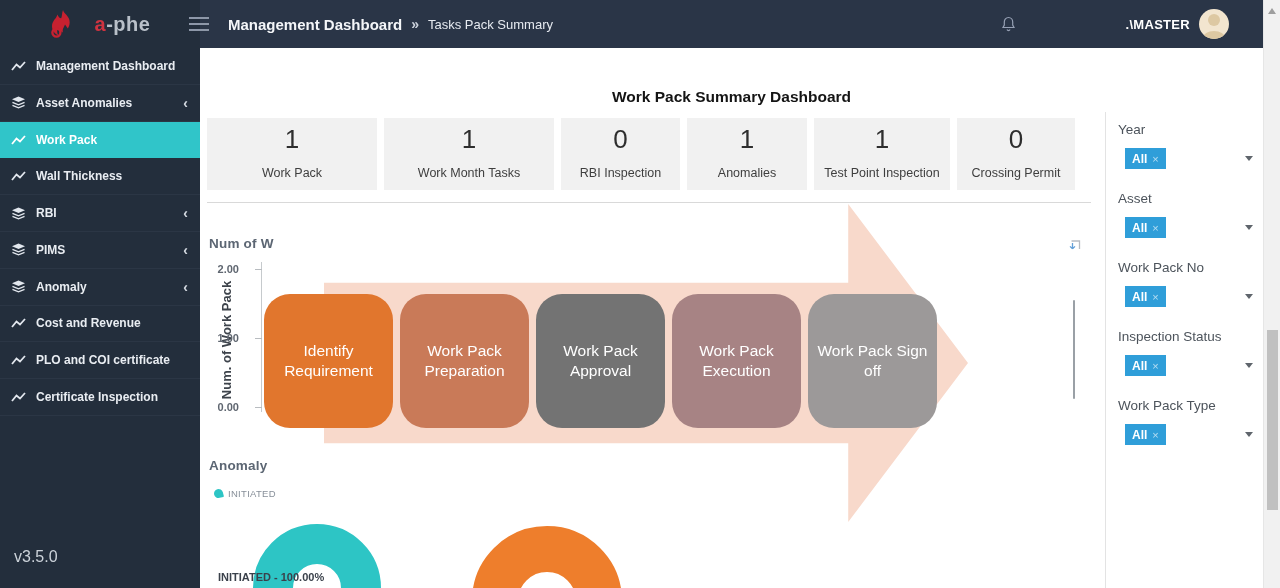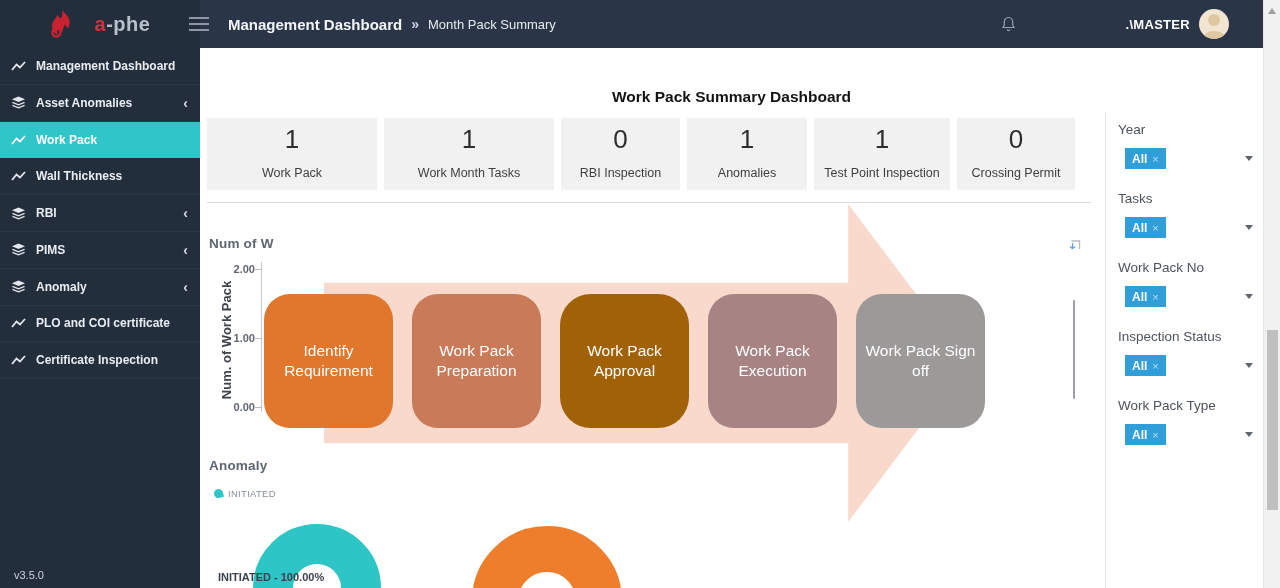--- a/index.html
+++ b/index.html
@@ -28,21 +28,21 @@
   .logo-text { font-size:20px; font-weight:bold; letter-spacing:.5px; }
   .logo-a { color:#cf3340; }
   .logo-rest { color:#b9c0c9; }
   .side-menu { }
   .side-item { height:36.8px; display:flex; align-items:center; padding:0 12px 0 11px; border-bottom:1px solid #2b3645; cursor:pointer; }
   .s-icon { width:17px; margin-right:8px; display:flex; align-items:center; }
   .s-label { flex:1; color:#e9edf2; font-size:12px; font-weight:bold; white-space:nowrap; overflow:hidden; }
   .s-chev { color:#d4dae1; font-size:14px; font-weight:bold; line-height:1; }
   .side-item.active { border-bottom:none; }
   .side-item.active .s-label { color:#ffffff; }
-  .version { position:absolute; left:14px; bottom:7px; color:#ccd3da; font-size:11px; }
+  .version { position:absolute; left:14px; bottom:22px; color:#ccd3da; font-size:16px; }
 
   
   .main-title { position:absolute; left:200px; top:88px; width:1063px; text-align:center; font-size:15.5px; font-weight:bold; color:#141414; }
   .top-icons { position:absolute; left:1203px; top:56px; display:flex; align-items:center; gap:11px; }
   .dots { display:flex; gap:2.5px; cursor:pointer; padding:4px 0; }
   .dots i { width:3px; height:3px; border-radius:50%; background:#8d9299; }
 
   .kpi-row { position:absolute; left:207px; top:118px; display:flex; gap:7px; }
   .kpi { background:#f1f1f1; height:72px; display:flex; flex-direction:column; align-items:center; justify-content:space-between; padding:6px 2px 10px; cursor:pointer; }
   .kpi:nth-child(1){width:170px}.kpi:nth-child(2){width:170px}.kpi:nth-child(3){width:119px}
@@ -50,29 +50,29 @@
   .kpi-value { font-size:26px; color:#2e2e2e; }
   .kpi-label { font-size:12.5px; color:#3e3e3e; white-space:nowrap; }
   .kpi-divider { position:absolute; left:207px; top:202px; width:884px; height:1px; background:#d9d9d9; }
 
   .widget-title { position:absolute; font-size:13.5px; font-weight:bold; color:#5c6673; letter-spacing:.2px; }
   .flow-title { left:209px; top:236px; }
   .pin-btn { position:absolute; left:1068px; top:238px; cursor:pointer; }
 
   .y-axis-label { position:absolute; left:146px; top:333px; width:160px; height:14px; text-align:center;
                   transform:rotate(-90deg); font-size:13px; font-weight:bold; color:#3d434b; }
-  .y-tick { position:absolute; width:36px; left:219px; text-align:right; font-size:11px; font-weight:bold; color:#5f6670; }
+  .y-tick { position:absolute; width:36px; left:203px; text-align:right; font-size:11px; font-weight:bold; color:#5f6670; }
   .y-tick-0 { top:263px; } .y-tick-1 { top:332px; } .y-tick-2 { top:401px; }
   .axis-vline { position:absolute; left:261px; top:262px; width:1px; height:150px; background:#c6cacd; }
   .tick-dash { position:absolute; left:255px; width:7px; height:1px; background:#b8bcc0; }
   .tick-dash-0 { top:269px; } .tick-dash-1 { top:338px; } .tick-dash-2 { top:407px; }
 
   .flow-arrow { position:absolute; left:324px; top:204px; width:644px; height:318px;
     clip-path:polygon(0 24.8%, 81.4% 24.8%, 81.4% 0, 100% 50%, 81.4% 100%, 81.4% 75.2%, 0 75.2%); }
-  .stage-row { position:absolute; left:264px; top:294px; display:flex; gap:19px; }
+  .stage-row { position:absolute; left:264px; top:294px; display:flex; gap:7px; }
   .stage { width:129px; height:134px; border-radius:26px; display:flex; align-items:center; justify-content:center;
            text-align:center; color:#fff; font-size:15.5px; line-height:1.32; padding:0 9px; }
   .flow-scrollbar { position:absolute; left:1073px; top:300px; width:2px; height:99px; background:#9aa0a6; border-radius:2px; }
 
   .anomaly-title { left:209px; top:458px; }
   .legend-row { position:absolute; left:214px; top:488px; display:flex; align-items:center; gap:5px; }
   .legend-swatch { width:9px; height:9px; border-radius:6px 6px 1px 6px; transform:rotate(-15deg); }
   .legend-label { font-size:9.5px; color:#878f99; letter-spacing:.3px; max-width:52px; overflow:hidden; white-space:nowrap; }
   .donut { position:absolute; border-radius:50%; border-style:solid; background:transparent; cursor:pointer; }
   .donut-1 { left:253px; top:524px; width:128px; height:128px; border-width:40px; }
@@ -98,21 +98,21 @@
 </style>
 </head>
 <body>
 
 <div id="app">
 
   <div class="header">
     <div class="breadcrumb">
       <span class="bc-primary">Management Dashboard</span>
       <span class="bc-sep">»</span>
-      <span class="bc-secondary">Month Pack Summary</span>
+      <span class="bc-secondary">Tasks Pack Summary</span>
     </div>
     <div class="bell-btn">
       <svg width="15" height="16" viewBox="0 0 15 16">
         <path d="M7.5 1.5c-2.6 0-4.2 2-4.2 4.5v3L2 11.5h11L11.7 9V6c0-2.5-1.6-4.5-4.2-4.5z" fill="none" stroke="#96a0b4" stroke-width="1.2"></path>
         <path d="M6 13.5a1.6 1.6 0 0 0 3 0" fill="none" stroke="#96a0b4" stroke-width="1.2"></path>
       </svg>
     </div>
     <div class="user-block">
       <span class="username">.\MASTER</span>
       <span class="avatar">
@@ -206,20 +206,28 @@
             <svg width="15" height="13" viewBox="0 0 16 14">
               <path d="M8 0.5 15 3.5 8 6.5 1 3.5Z" fill="#e2e7ee"></path>
               <path d="M1.5 6.8 8 9.6 14.5 6.8" stroke="#e2e7ee" fill="none" stroke-width="1.4"></path>
               <path d="M1.5 10 8 12.8 14.5 10" stroke="#e2e7ee" fill="none" stroke-width="1.4"></path>
             </svg>
           </span>
         <span class="s-label">Anomaly</span>
         <span class="s-chev">‹</span>
       </div>
 
+      <div class="side-item">
+        <span class="s-icon">
+            <svg width="15" height="12" viewBox="0 0 15 12">
+              <polyline points="1,10 5.5,4.5 9,7.5 14,2" stroke="#e2e7ee" fill="none" stroke-width="1.8"></polyline>
+            </svg>
+          </span>
+        <span class="s-label">Cost and Revenue</span>
+      </div>
 
       <div class="side-item">
         <span class="s-icon">
             <svg width="15" height="12" viewBox="0 0 15 12">
               <polyline points="1,10 5.5,4.5 9,7.5 14,2" stroke="#e2e7ee" fill="none" stroke-width="1.8"></polyline>
             </svg>
           </span>
         <span class="s-label">PLO and COI certificate</span>
       </div>
 
@@ -303,21 +311,21 @@
   <div class="axis-vline"></div>
   <div class="tick-dash tick-dash-0"></div>
   <div class="tick-dash tick-dash-1"></div>
   <div class="tick-dash tick-dash-2"></div>
 
   <div class="flow-arrow" style="background: rgb(248, 217, 203);"></div>
 
   <div class="stage-row">
     <div class="stage" style="background: rgb(225, 118, 45);">Identify Requirement</div>
     <div class="stage" style="background: rgb(201, 122, 88);">Work Pack Preparation</div>
-    <div class="stage" style="background: #a16207; border-radius: 31px;">Work Pack Approval</div>
+    <div class="stage" style="background: #737373;">Work Pack Approval</div>
     <div class="stage" style="background: rgb(167, 131, 132);">Work Pack Execution</div>
     <div class="stage" style="background: rgb(156, 153, 153);">Work Pack Sign off</div>
   </div>
   <div class="flow-scrollbar"></div>
 
   <div class="widget-title anomaly-title">Anomaly</div>
   <div class="legend-row">
     <span class="legend-swatch" style="background: rgb(45, 197, 197);"></span>
     <span class="legend-label">INITIATED</span>
   </div>
@@ -333,21 +341,21 @@
       <div class="f-row">
         <span class="f-tag" style="background: rgb(47, 158, 217);">
             <span>All</span>
             <span class="tag-x">×</span>
           </span>
         <span class="caret-down"></span>
       </div>
     </div>
 
     <div class="f-group">
-      <div class="f-label">Tasks</div>
+      <div class="f-label">Asset</div>
       <div class="f-row">
         <span class="f-tag" style="background: rgb(47, 158, 217);">
             <span>All</span>
             <span class="tag-x">×</span>
           </span>
         <span class="caret-down"></span>
       </div>
     </div>
 
     <div class="f-group">

